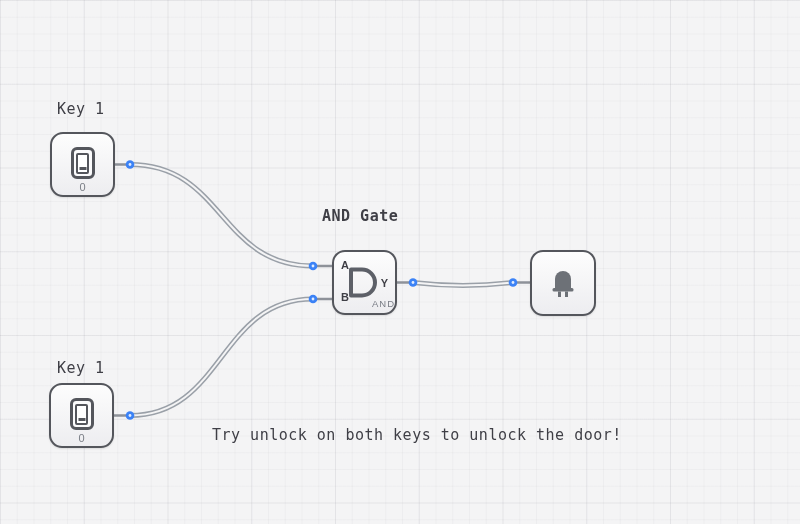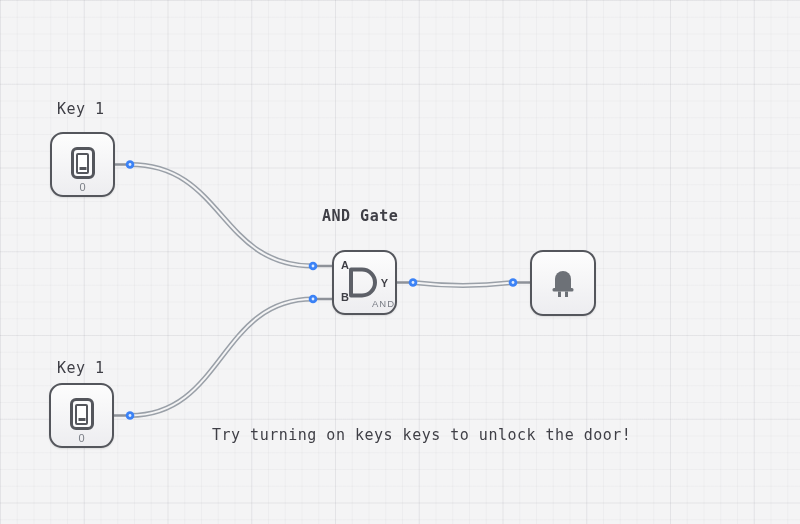--- a/index.html
+++ b/index.html
@@ -103,21 +103,21 @@
     <g>
       <circle class="port" cx="413" cy="282.5" r="4.3"></circle>
         <circle class="port-dot" cx="413" cy="282.5" r="1.4"></circle>
     </g>
     <g>
       <circle class="port" cx="513" cy="282.5" r="4.3"></circle>
         <circle class="port-dot" cx="513" cy="282.5" r="1.4"></circle>
     </g>
   </svg>
 
-  <div class="annotation" style="left:212px;top:426px;">Try turning on keys keys to unlock the door!</div>
+  <div class="annotation" style="left:212px;top:426px;">Try unlock on both keys to unlock the door!</div>
 
   <div class="comp-label" style="left:57px;top:100px;">Key 1</div>
   <div class="comp-box" style="left:50px;top:132px;">
     <div class="switch-outer">
       <div class="switch-inner">
         <div class="switch-dash"></div>
       </div>
     </div>
     <div class="switch-state">0</div>
   </div>

